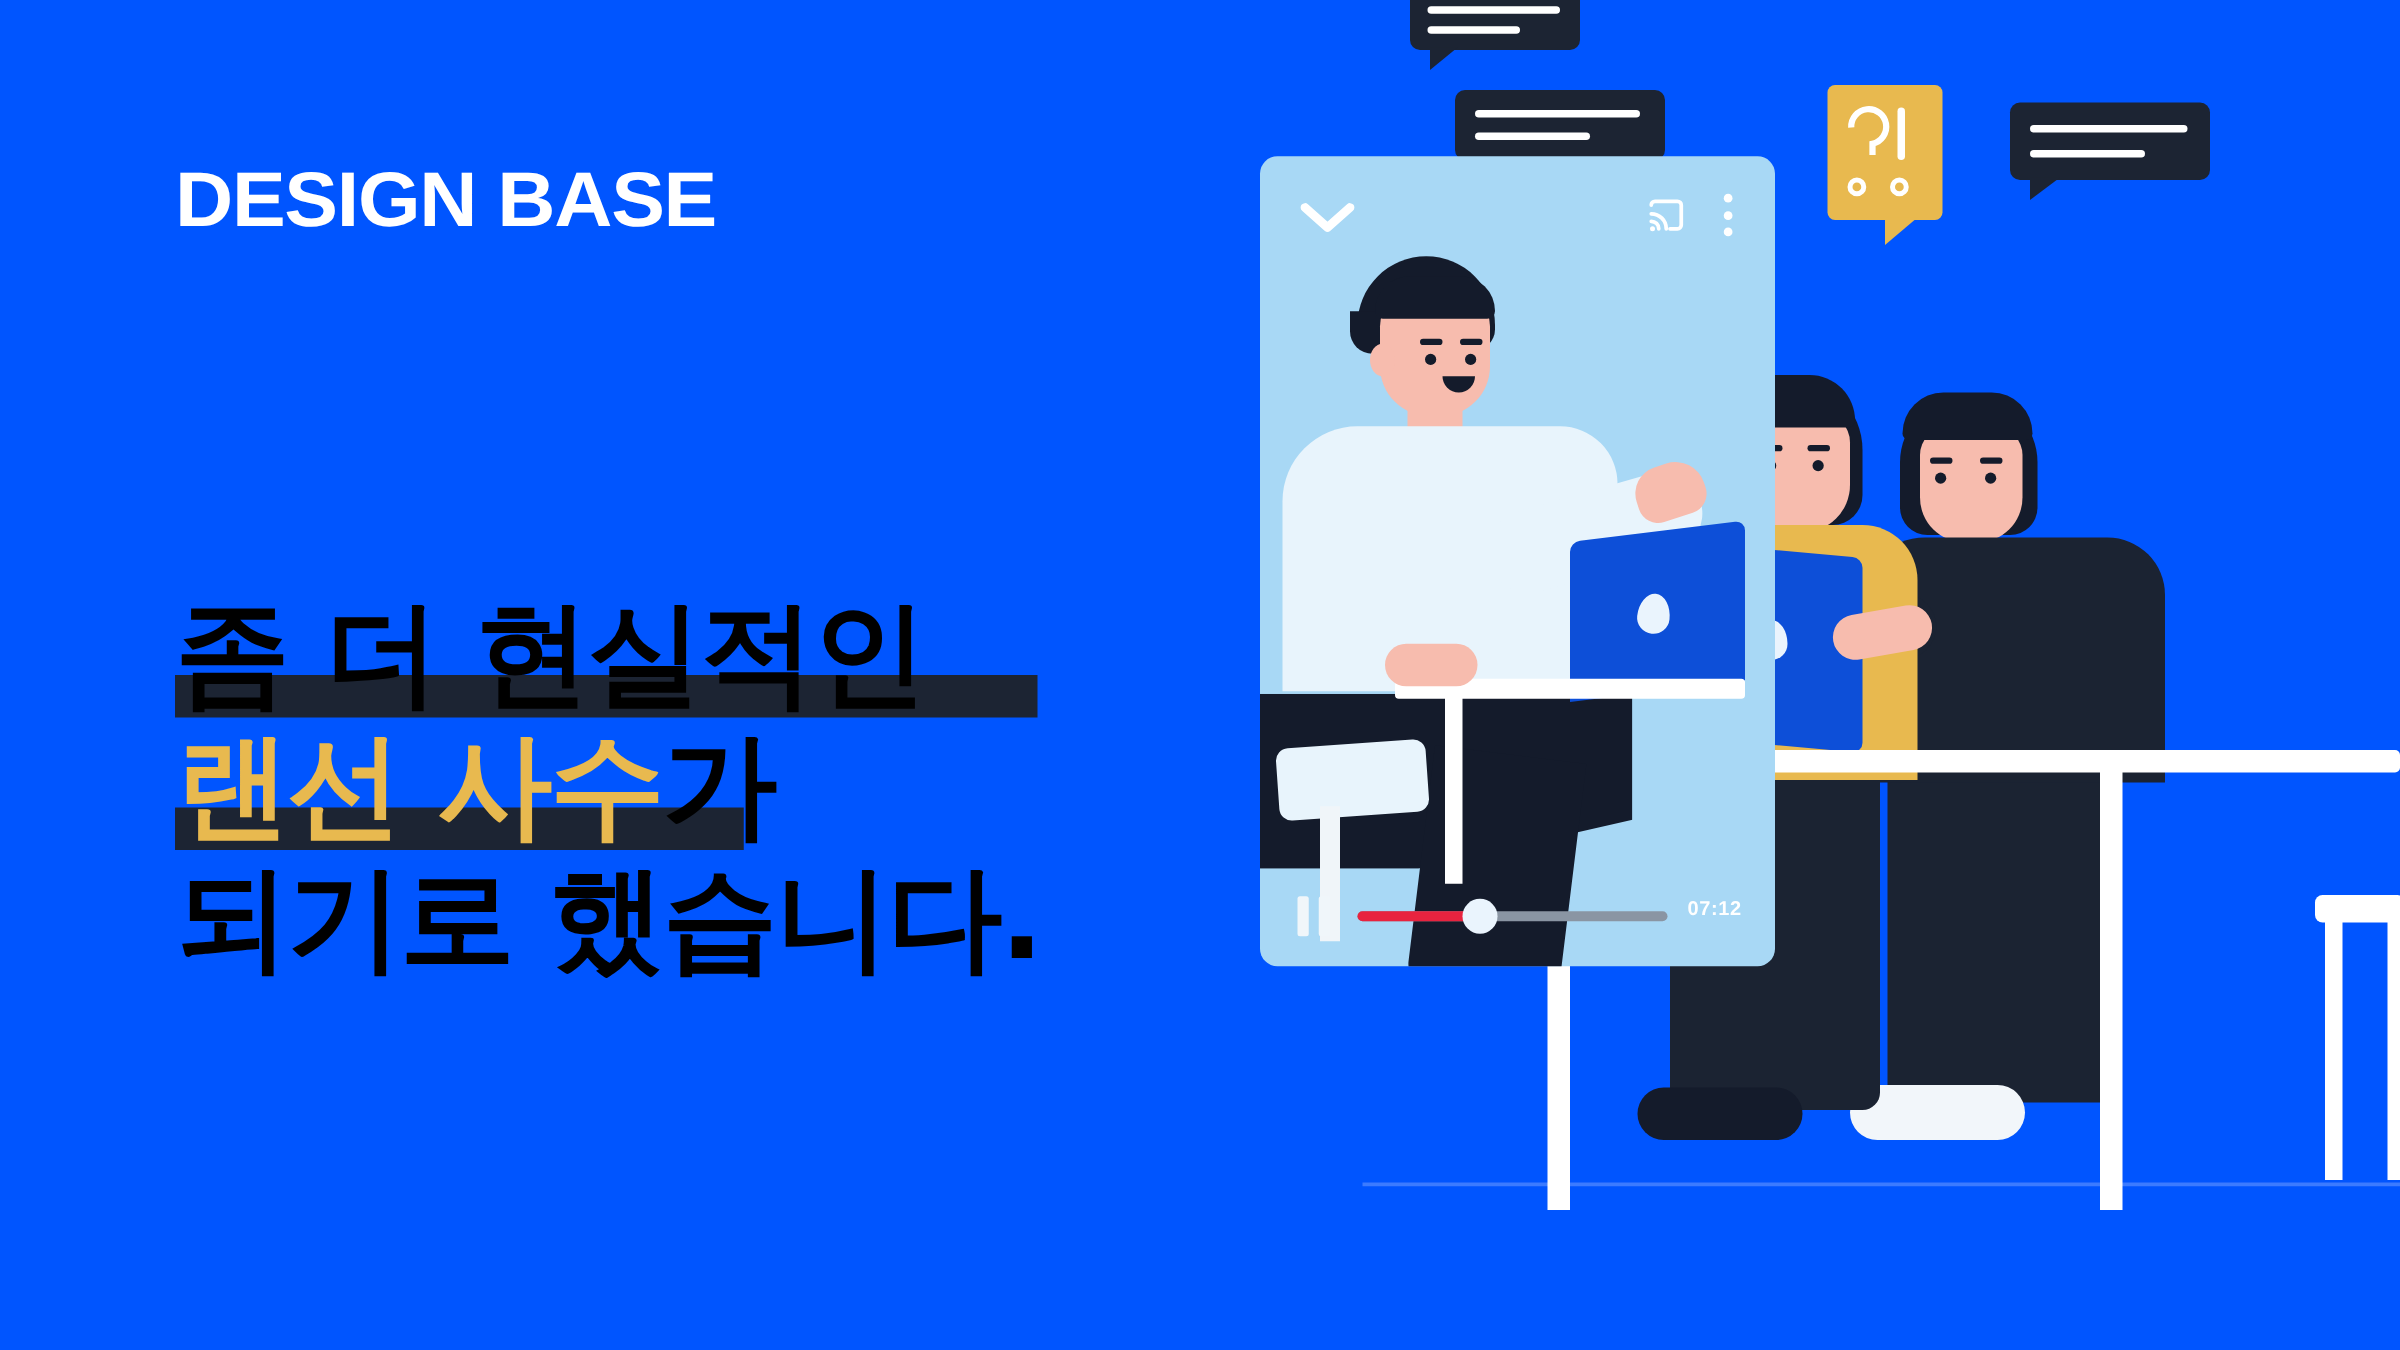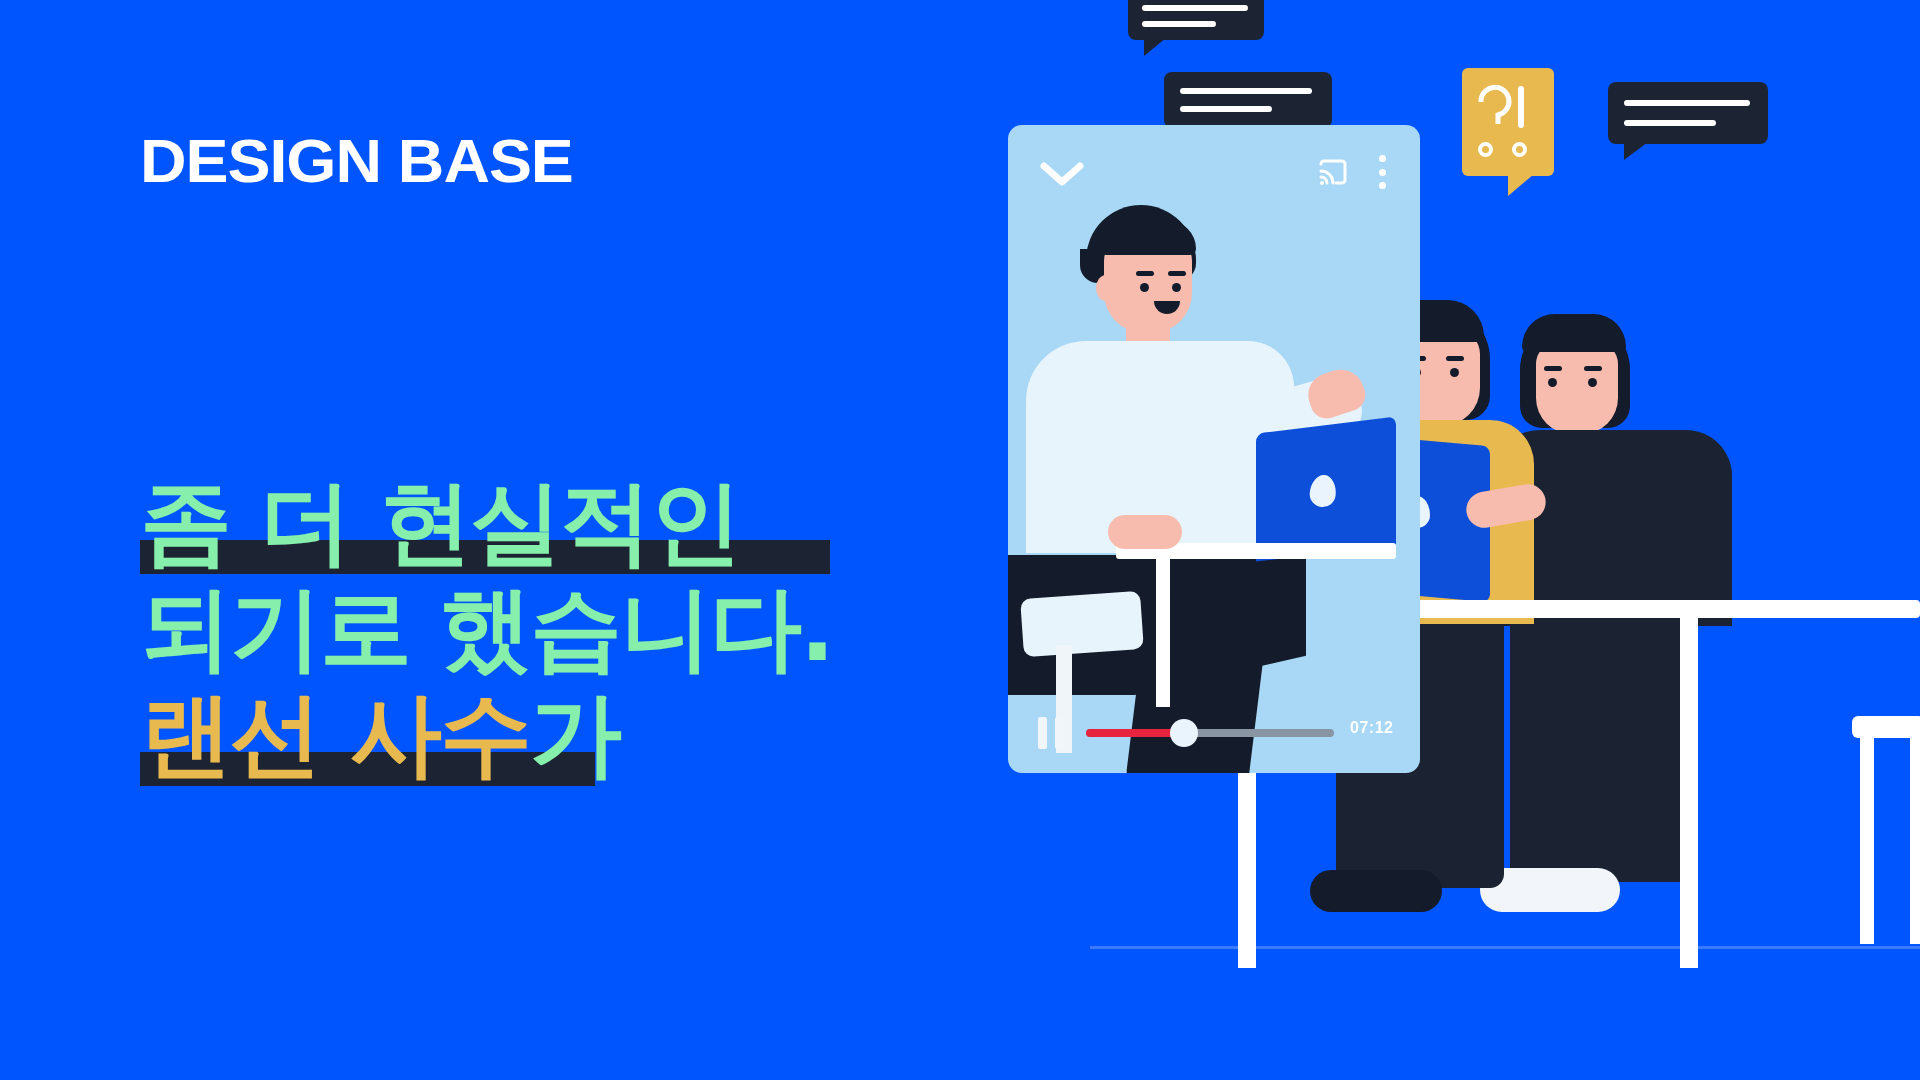--- a/index.html
+++ b/index.html
@@ -19,21 +19,21 @@
     color:#FFFFFF; white-space:nowrap;
     font-family:"Liberation Sans", sans-serif;
     transform:scaleX(1.04); transform-origin:left center;
   }
 
   .headline { position:absolute; left:140px; top:470px; }
   .hl-line { position:relative; height:106px; white-space:nowrap; }
   .hl-line .txt {
     position:relative; z-index:2;
     font-size:92px; font-weight:bold; line-height:106px;
-    letter-spacing:-2px; color:#86efac;
+    letter-spacing:-2px; color:#000000;
     font-family:"DejaVu Sans", sans-serif;
   }
   .hl-line .txt.gold { color:#E8B94F; }
   .hl-underline {
     position:absolute; z-index:1; left:0; bottom:2px;
     height:34px; background:#1C2433;
   }
   .l1 .hl-underline { width:690px; }
   .l2 .hl-underline { width:455px; }
 
@@ -195,27 +195,27 @@
 
   <div class="logo">DESIGN BASE</div>
 
   <div class="headline">
 
     <div class="hl-line l1">
       <div class="hl-underline"></div>
       <span class="txt">좀 더 현실적인</span>
     </div>
 
-    <div class="hl-line l3">
-      <span class="txt">되기로 했습니다.</span>
-    </div>
-
     <div class="hl-line l2">
       <div class="hl-underline"></div>
       <span class="txt gold">랜선 사수</span><span class="txt">가</span>
+    </div>
+
+    <div class="hl-line l3">
+      <span class="txt">되기로 했습니다.</span>
     </div>
 
   </div>
 
   <div class="illus">
 
     <div class="bub bub-a">
       <span class="ln" style="left:14px;top:13px;width:106px;"></span>
       <span class="ln" style="left:14px;top:29px;width:74px;"></span>
       <span class="tail"></span>

